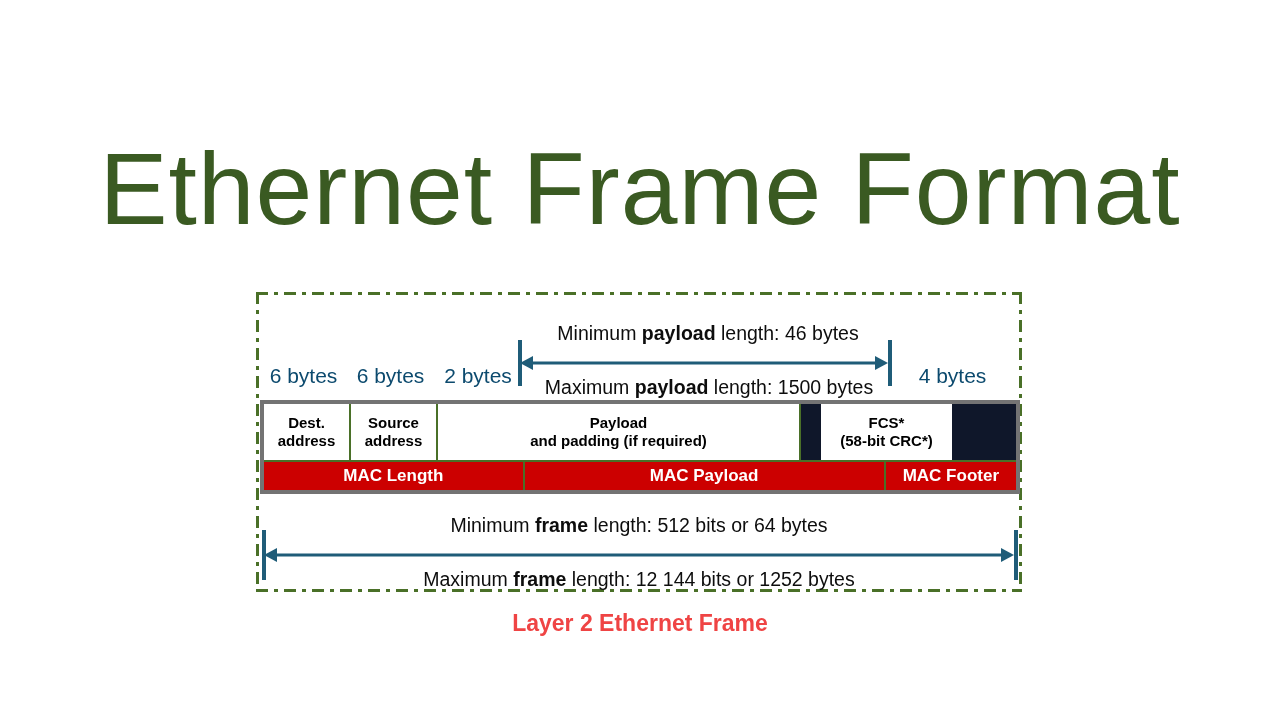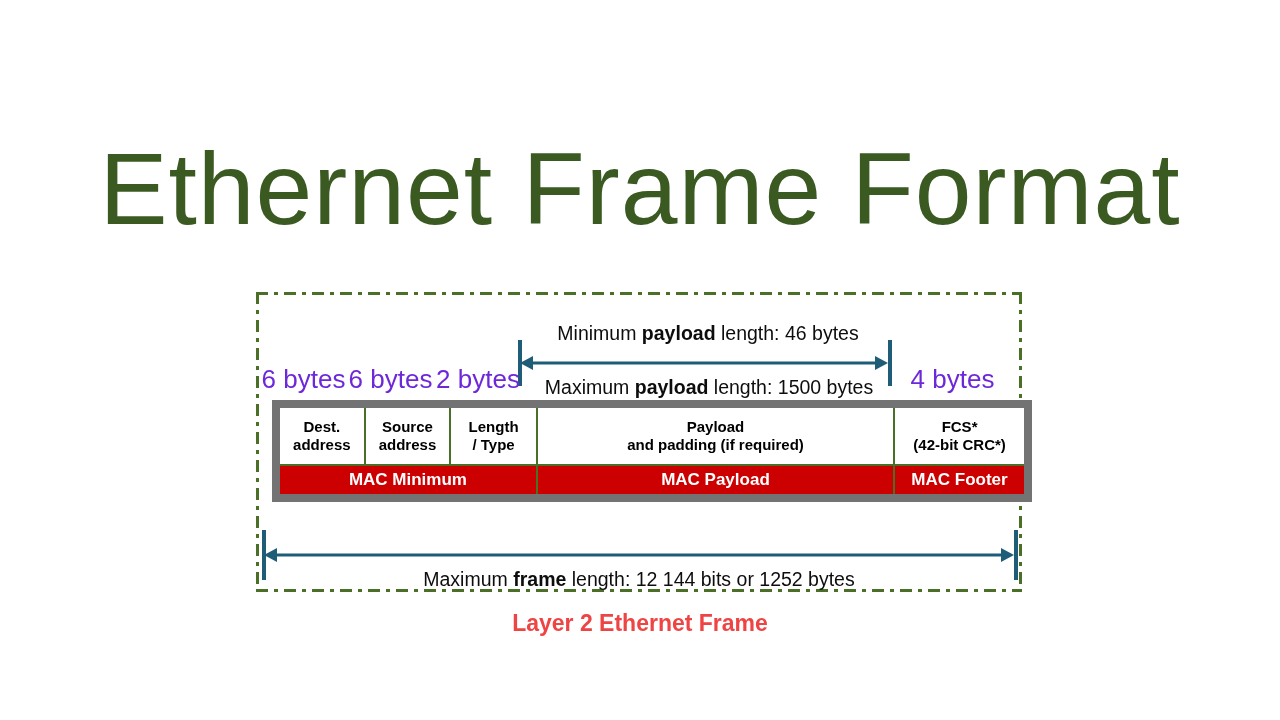--- a/index.html
+++ b/index.html
@@ -51,22 +51,22 @@
 
   
   .bytes-row {
     position: absolute;
     left: 0; top: 72px;
     width: 766px; height: 30px;
   }
   .bytes-label {
     position: absolute;
     top: 0;
-    font-size: 26px;
-    color: #6d28d9;
+    font-size: 21px;
+    color: #0c4a6e;
     text-align: center;
     white-space: nowrap;
   }
 
   
   .payload-anno { position: absolute; left: 0; top: 16px; width: 766px; height: 86px; }
   .anno-text {
     position: absolute;
     font-size: 19.5px;
     color: #0d0d0d;
@@ -101,44 +101,44 @@
   }
   .arrow-head.right {
     border-top: 7px solid transparent;
     border-bottom: 7px solid transparent;
     border-left: 13px solid #1f5c78;
   }
 
   
   .frame-table {
     position: absolute;
-    left: 16px; top: 108px;
+    left: 4px; top: 108px;
     width: 760px;
-    border: 8px solid #737373;
+    border: 4px solid #737373;
     background: #0f172a;
   }
   .frame-row { display: flex; width: 100%; }
   .frame-row.fields { height: 56px; }
   .frame-row.bars { height: 30px; }
 
   .cell {
     border-right: 2px solid #4a7028;
     display: flex;
     flex-direction: column;
     align-items: center;
     justify-content: center;
     font-weight: bold;
     font-size: 15px;
     line-height: 1.18;
     color: #000;
     text-align: center;
     background: #fff;
     overflow: hidden;
   }
-  .cell:last-child { border-right: none; }
+  .cell:last-child { border-right: none; margin-left: 20px; }
 
   .bar {
     border-right: 2px solid #4a7028;
     display: flex;
     align-items: center;
     justify-content: center;
     background: #cc0000;
     color: #ffffff;
     font-weight: bold;
     font-size: 17px;
@@ -203,44 +203,43 @@
 
       <div class="frame-row fields">
         <div class="cell" style="width:87px;">
           <span>Dest.</span>
           <span>address</span>
         </div>
         <div class="cell" style="width:87px;">
           <span>Source</span>
           <span>address</span>
         </div>
-        <div class="cell" style="width:88px;">
-          <span>Length</span>
-          <span>/ Type</span>
-        </div>
         <div class="cell" style="width:363px;">
           <span>Payload</span>
           <span>and padding (if required)</span>
         </div>
         <div class="cell" style="width:131px;">
           <span>FCS*</span>
-          <span>(42-bit CRC*)</span>
+          <span>(58-bit CRC*)</span>
         </div>
       </div>
 
       <div class="frame-row bars">
-        <div class="bar" style="width:262px;">MAC Minimum</div>
+        <div class="bar" style="width:262px;">MAC Length</div>
         <div class="bar" style="width:363px;">MAC Payload</div>
         <div class="bar" style="width:131px;">MAC Footer</div>
       </div>
 
     </div>
 
     <div class="frame-anno">
 
+      <div class="anno-text" style="left:0px; top:14px; width:766px;">
+        <span>Minimum </span><b>frame</b><span> length: 512 bits or 64 bytes</span>
+      </div>
 
       <div class="arrow-wrap" style="left:6px; top:44px; width:756px; height:22px;">
         <div class="arrow-cap" style="left:0px; top:-14px; height:50px;"></div>
         <div class="arrow-cap" style="left:752px; top:-14px; height:50px;"></div>
         <div class="arrow-line" style="left:10px; width:736px;"></div>
         <div class="arrow-head left" style="left:2px;"></div>
         <div class="arrow-head right" style="left:739px;"></div>
       </div>
 
       <div class="anno-text" style="left:0px; top:68px; width:766px;">

